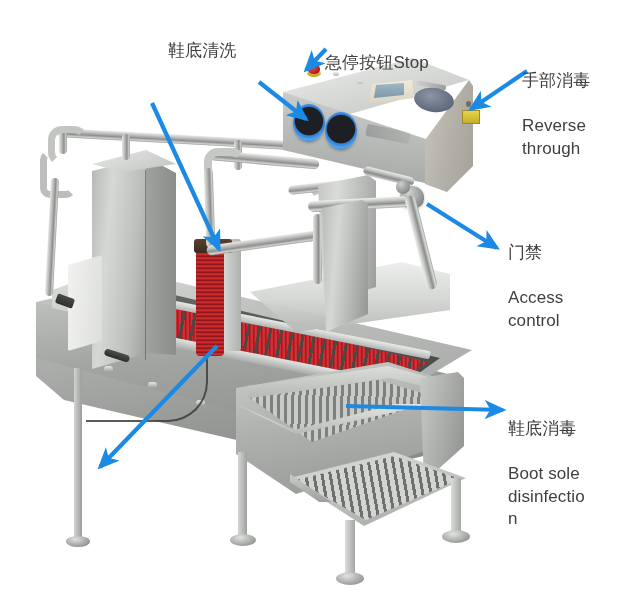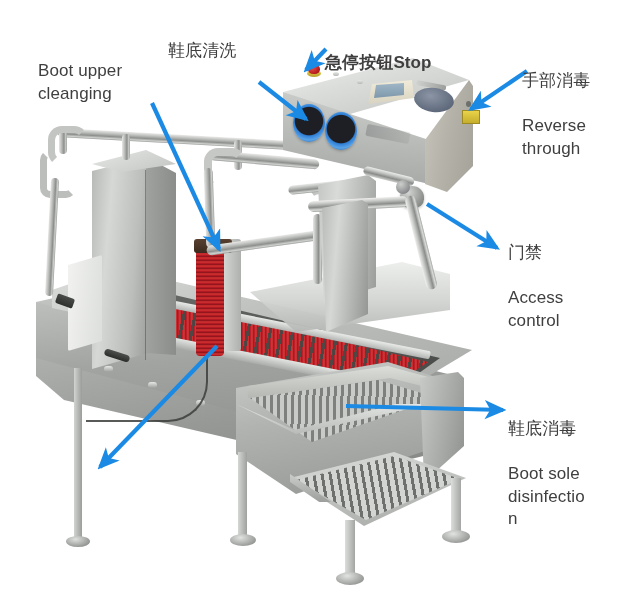--- a/index.html
+++ b/index.html
@@ -294,29 +294,27 @@
       <line x1="259" y1="82" x2="306" y2="119"></line>
       <line x1="326" y1="49" x2="306" y2="70"></line>
       <line x1="527" y1="71" x2="471" y2="109"></line>
       <line x1="427" y1="204" x2="497" y2="248"></line>
       <line x1="346" y1="406" x2="503" y2="410"></line>
       <line x1="217" y1="346" x2="100" y2="467"></line>
     </g>
   </svg>
 
   <div class="anno" style="left:38px;top:38px;width:140px;">
-    <span class="en">Boot upper
-cleanging</span>
   </div>
 
   <div class="anno" style="left:168px;top:18px;width:130px;">
     <span class="cn">鞋底清洗</span>
   </div>
 
-  <div class="anno" style="left:325px;top:30px;width:160px;font-weight:bold;">
+  <div class="anno" style="left:325px;top:30px;width:160px;">
     <span class="cn">急停按钮Stop</span>
   </div>
 
   <div class="anno" style="left:522px;top:48px;width:116px;">
     <span class="cn">手部消毒</span>
     <span class="en">Reverse
 through</span>
   </div>
 
   <div class="anno" style="left:508px;top:220px;width:120px;">

